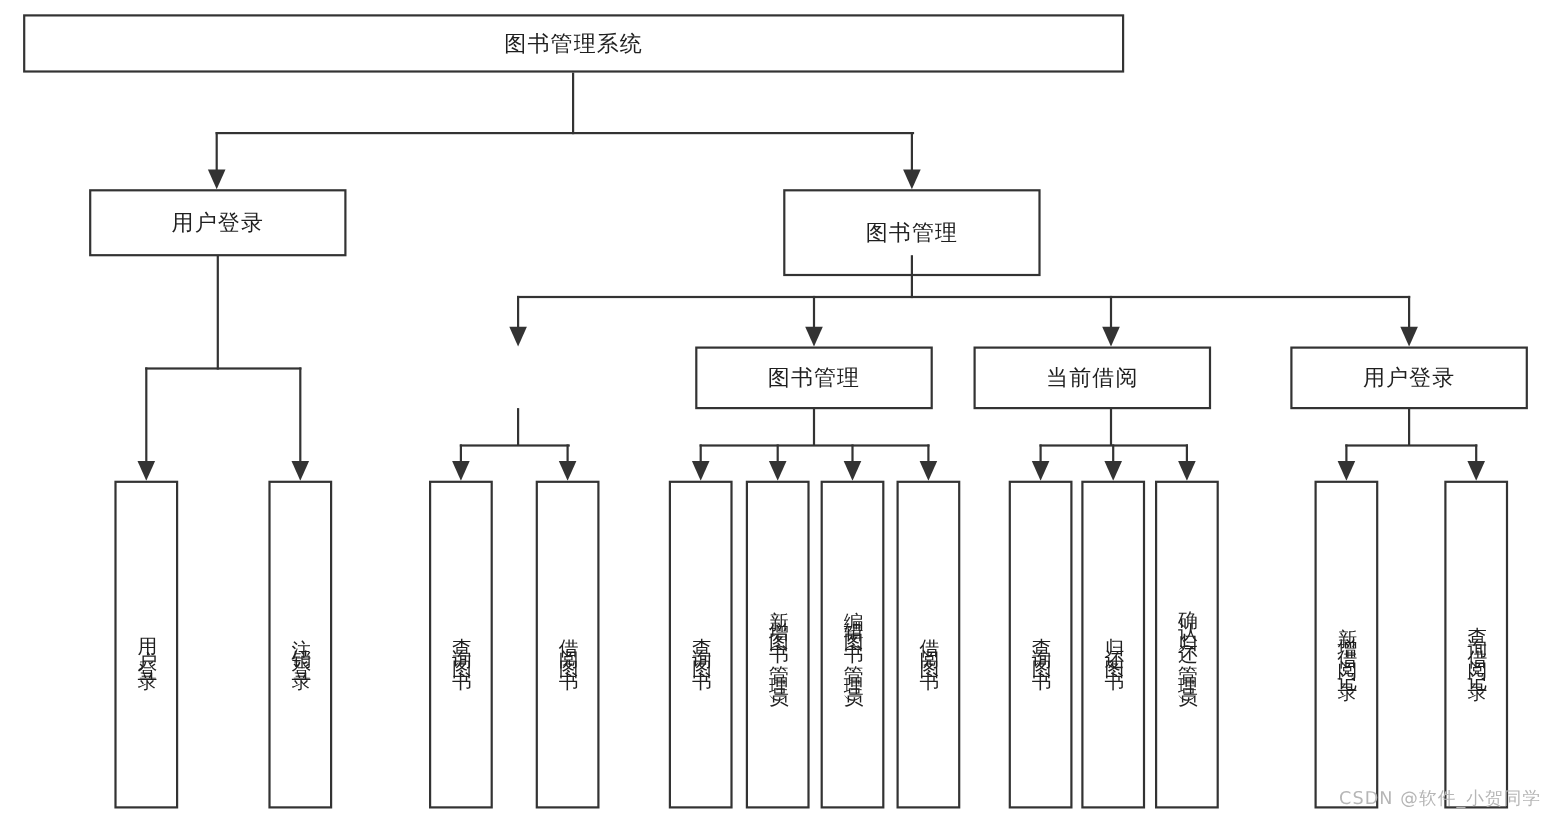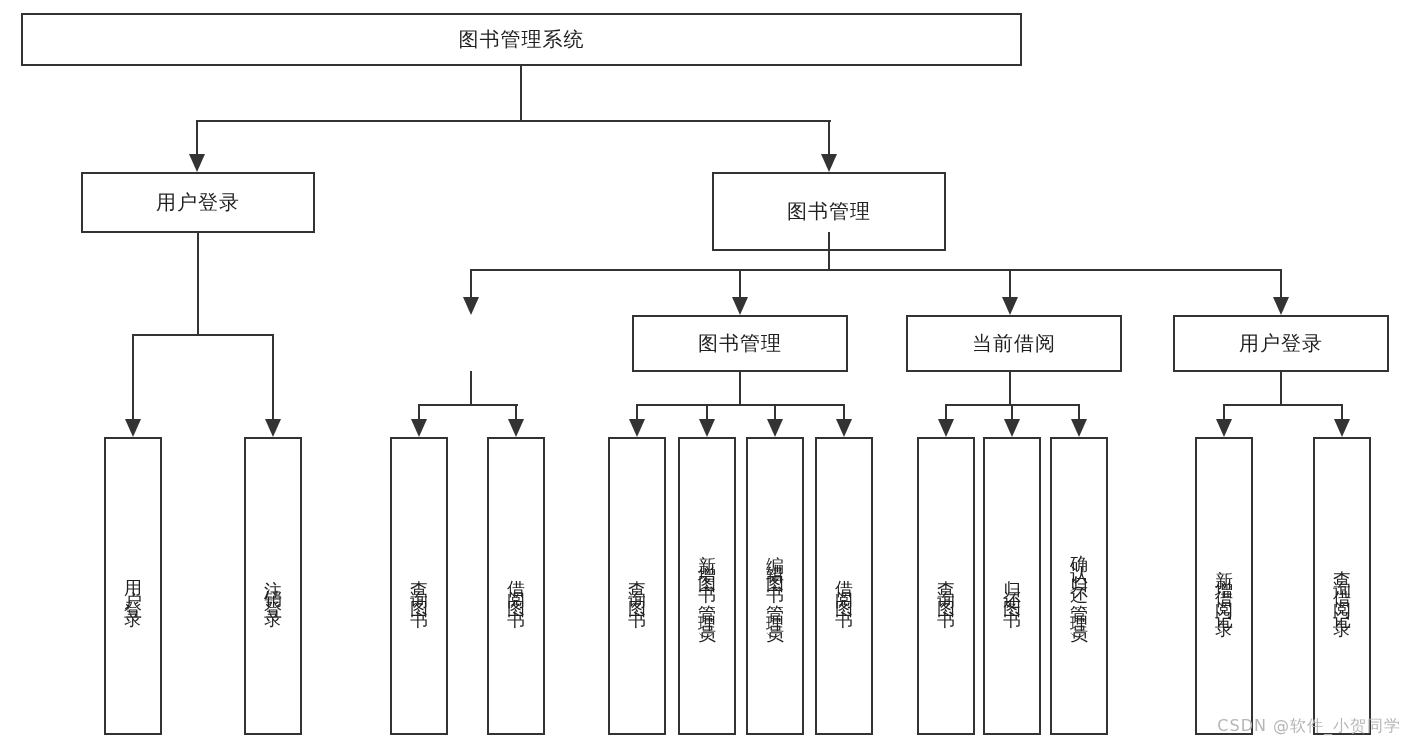--- a/index.html
+++ b/index.html
@@ -88,21 +88,21 @@
   <div class="vline" style="left:470px; top:269px; height:29px;"></div>
   <div class="arr" style="left:463px; top:297px;"></div>
   <div class="vline" style="left:739px; top:269px; height:29px;"></div>
   <div class="arr" style="left:732px; top:297px;"></div>
   <div class="vline" style="left:1009px; top:269px; height:29px;"></div>
   <div class="arr" style="left:1002px; top:297px;"></div>
   <div class="vline" style="left:1280px; top:269px; height:29px;"></div>
   <div class="arr" style="left:1273px; top:297px;"></div>
 
   <div class="node" style="left:632px; top:315px; width:216px; height:57px;">图书管理</div>
-  <div class="node" style="left:906px; top:315px; width:216px; height:57px;">当前借阅</div>
+  <div class="node" style="left:885px; top:315px; width:216px; height:57px;">当前借阅</div>
   <div class="node" style="left:1173px; top:315px; width:216px; height:57px;">用户登录</div>
 
   <div class="vline" style="left:470px; top:371px; height:34px;"></div>
   <div class="hline" style="left:418px; top:404px; width:100px;"></div>
   <div class="vline" style="left:418px; top:404px; height:16px;"></div>
   <div class="arr" style="left:411px; top:419px;"></div>
   <div class="vline" style="left:515px; top:404px; height:16px;"></div>
   <div class="arr" style="left:508px; top:419px;"></div>
 
   <div class="vline" style="left:739px; top:371px; height:34px;"></div>

